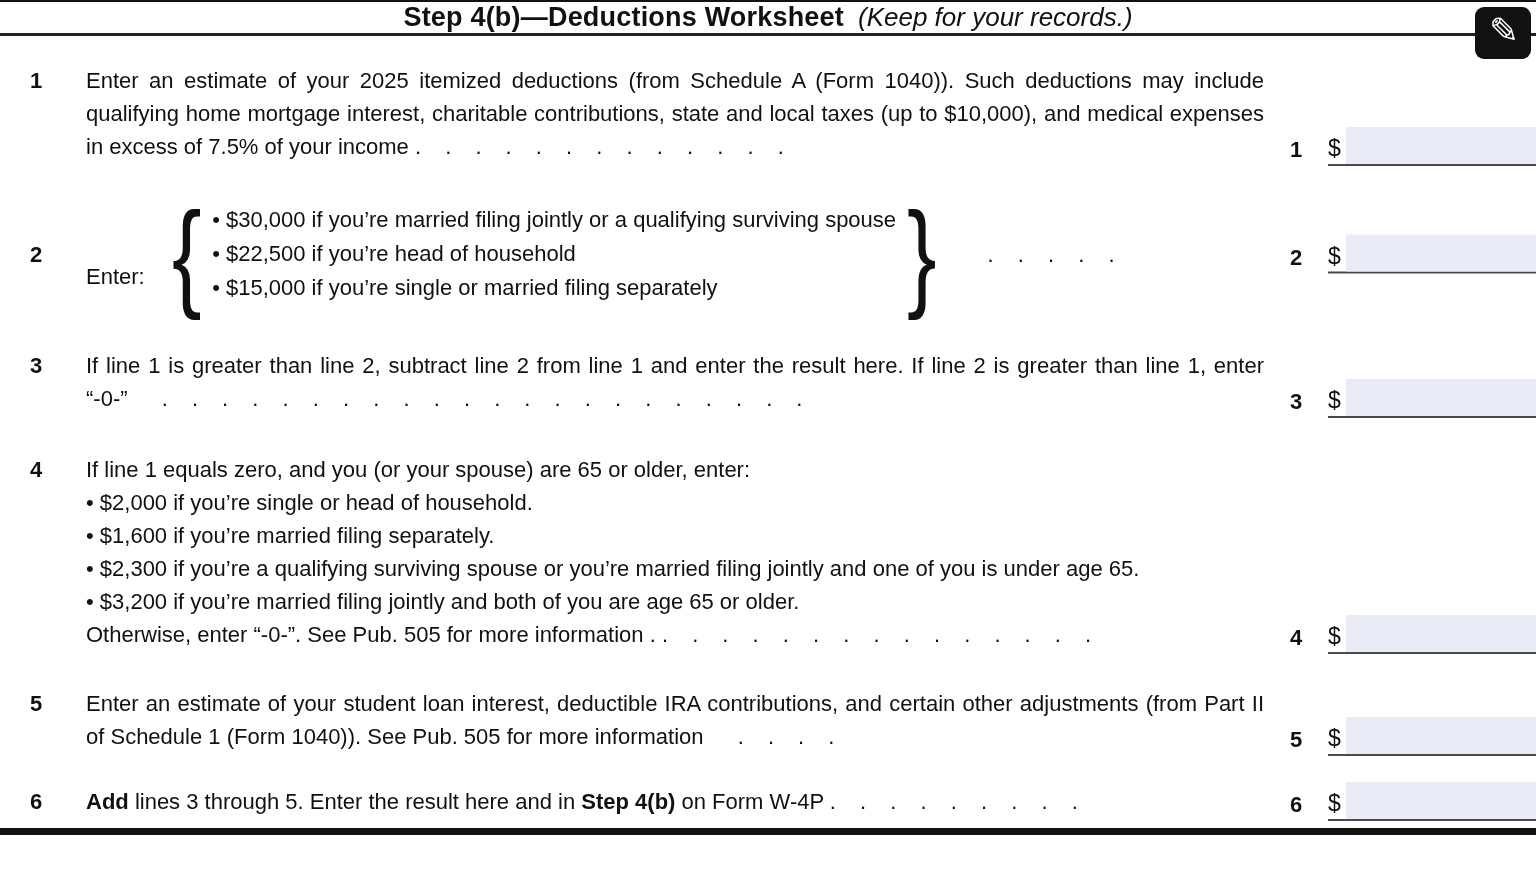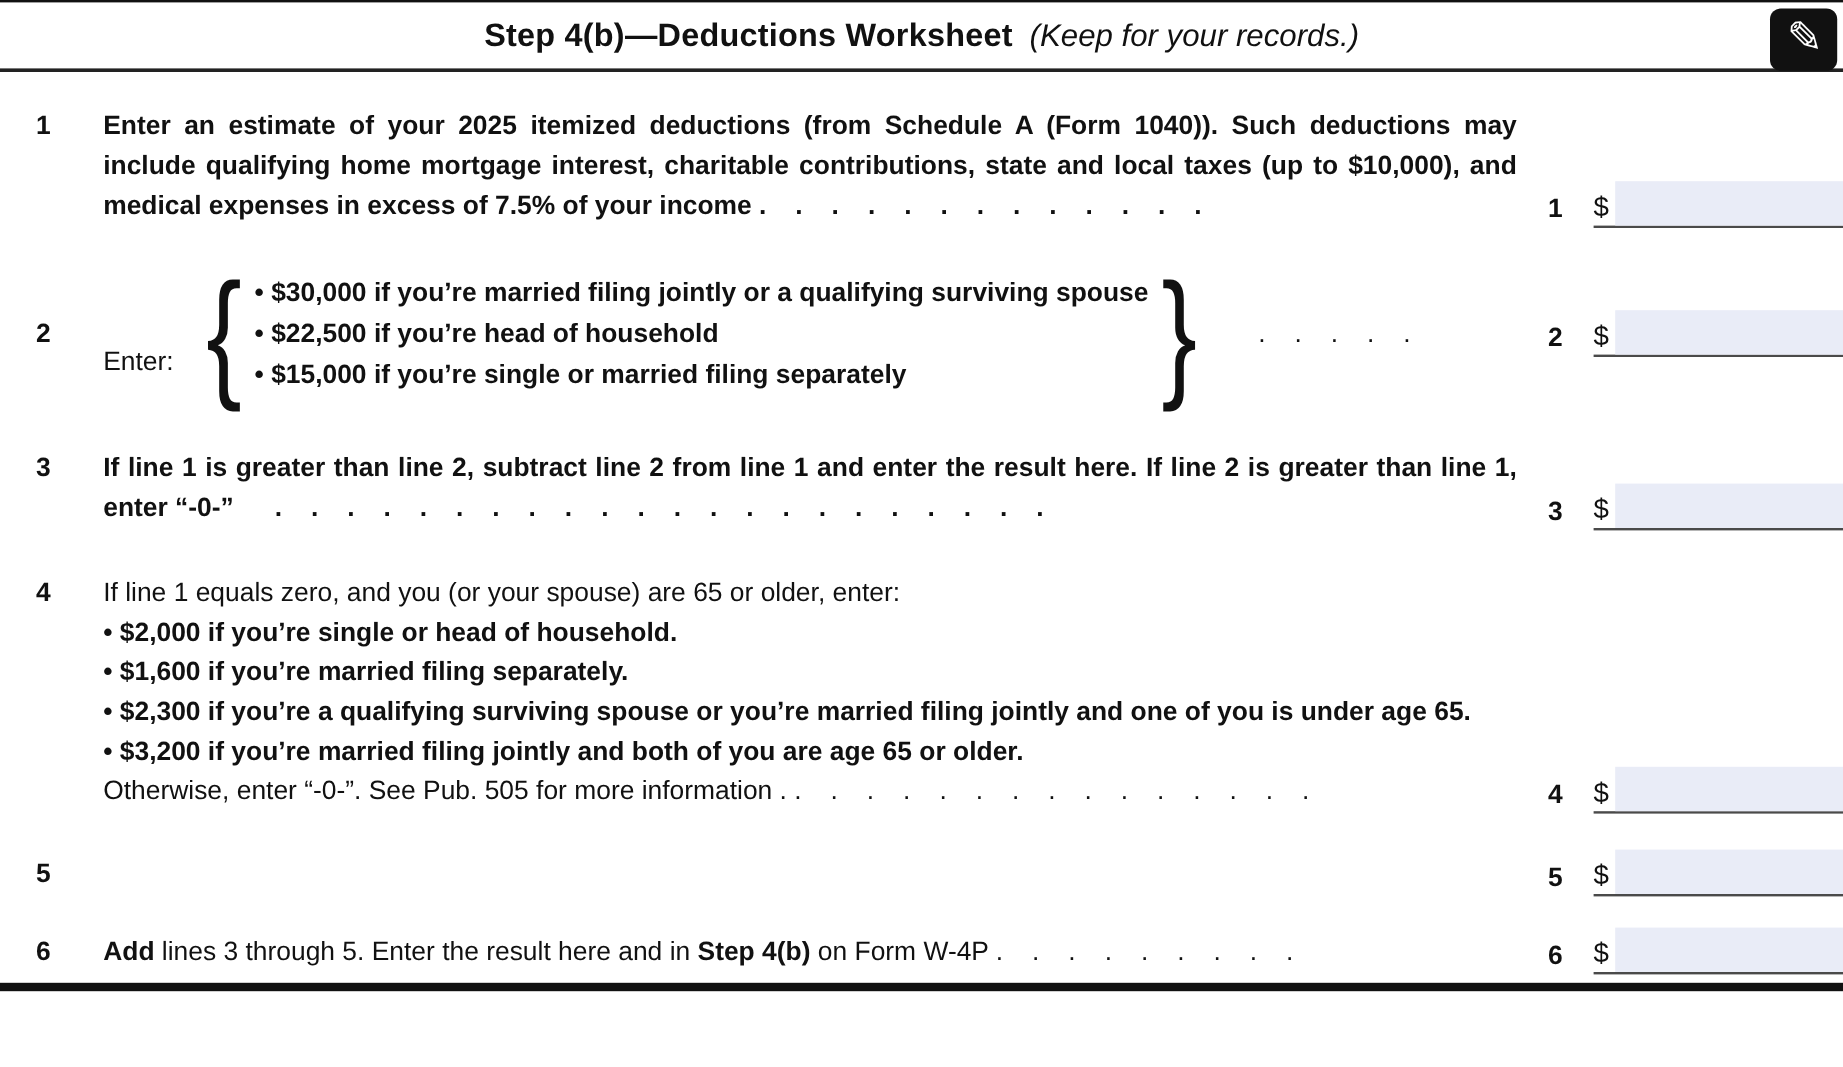--- a/index.html
+++ b/index.html
@@ -29,37 +29,37 @@
     display: flex; align-items: center; justify-content: center;
     cursor: pointer;
   }
   .pencil-box span { color: #fff; font-size: 36px; line-height: 1; transform: translate(1px,-2px); }
 
   
   .content { flex: 1; padding-left: 30px; }
   .row { position: relative; display: flex; padding-right: 0; }
   .num-col { width: 56px; font-size: 22px; font-weight: bold; flex-shrink: 0; line-height: 33px; }
   .body-col { flex: 1; margin-right: 272px; font-size: 22px; line-height: 33px; }
-  .just { text-align: justify; text-align-last: left; font-weight: bold; }
+  .just { text-align: justify; text-align-last: left; }
   .dots { word-spacing: 18px; white-space: nowrap; }
   .dots.gap { margin-left: 28px; }
 
   .mt1 { margin-top: 28px; }
   .mt2 { margin-top: 38px; }
   .mt3 { margin-top: 42px; }
   .mt4 { margin-top: 38px; }
   .mt5 { margin-top: 36px; }
   .mt6 { margin-top: 32px; }
 
   
   .brace-line { display: flex; align-items: center; }
   .enter-label { font-size: 22px; margin-right: 22px; margin-top: 45px; }
   .brace { font-size: 118px; font-weight: 300; line-height: 0.9; transform: scaleX(0.75); flex-shrink: 0; }
   .bullets2 { margin: 0 6px; }
-  .bullets2 p { font-size: 22px; line-height: 34px; font-weight: bold; }
+  .bullets2 p { font-size: 22px; line-height: 34px; }
   .row2-dots { margin-left: 46px; font-size: 22px; }
 
   
   .entry {
     position: absolute; right: 0; bottom: -3px;
     width: 246px; display: flex; align-items: flex-end;
   }
   .entry.centered { bottom: auto; top: 50%; transform: translateY(-50%); }
   .entry-num { font-size: 22px; font-weight: bold; padding-bottom: 3px; width: 22px; flex-shrink: 0; }
   .money { flex: 1; display: flex; align-items: flex-end; border-bottom: 2px solid #4a4a4a; margin-left: 16px; }
@@ -146,20 +146,21 @@
         <span class="entry-num">4</span>
         <span class="money">
           <span class="dollar">$</span>
           <span class="amount-field"></span>
         </span>
       </div>
     </div>
 
     <div class="row mt5">
       <div class="num-col">5</div>
+      <div class="body-col just"><span>Enter an estimate of your student loan interest, deductible IRA contributions, and certain other adjustments (from Part II of Schedule 1 (Form 1040)). See Pub. 505 for more information </span><span class="dots gap">. . . .</span></div>
       <div class="entry">
         <span class="entry-num">5</span>
         <span class="money">
           <span class="dollar">$</span>
           <span class="amount-field"></span>
         </span>
       </div>
     </div>
 
     <div class="row mt6">

